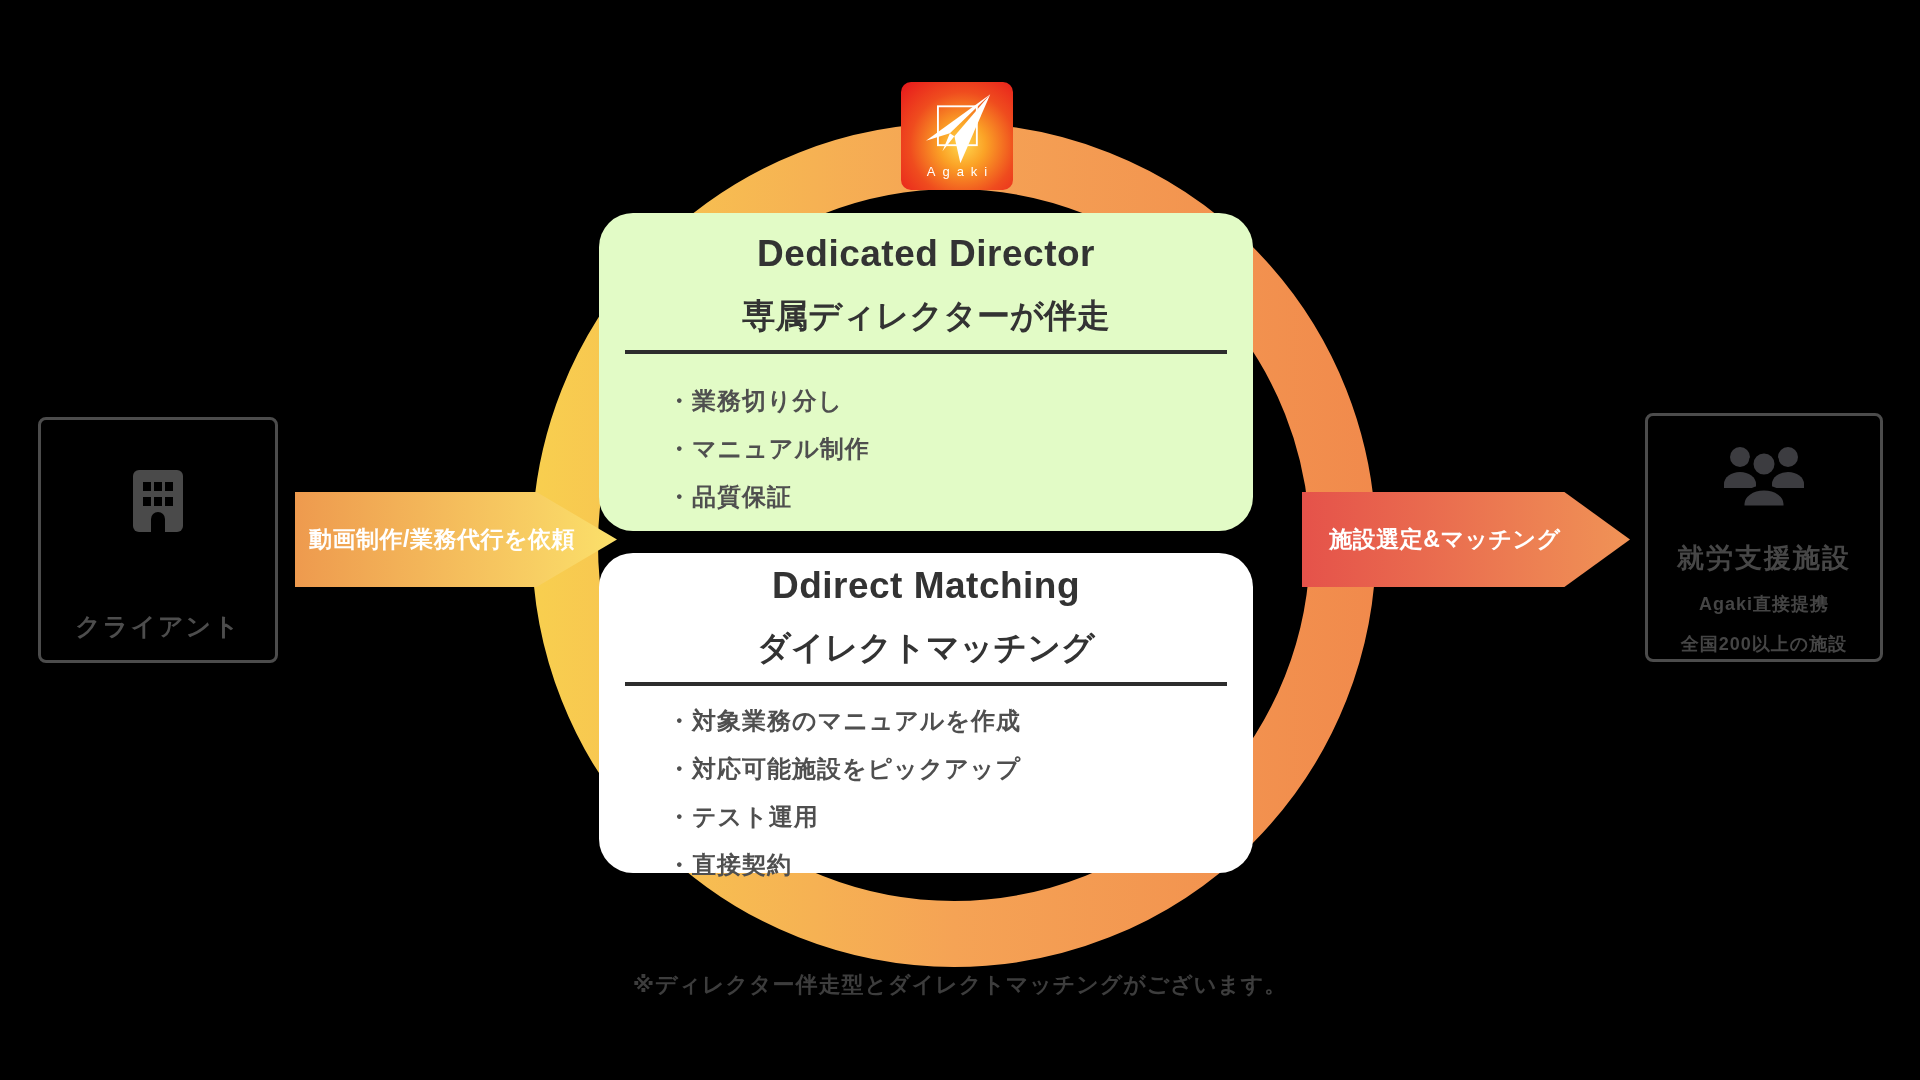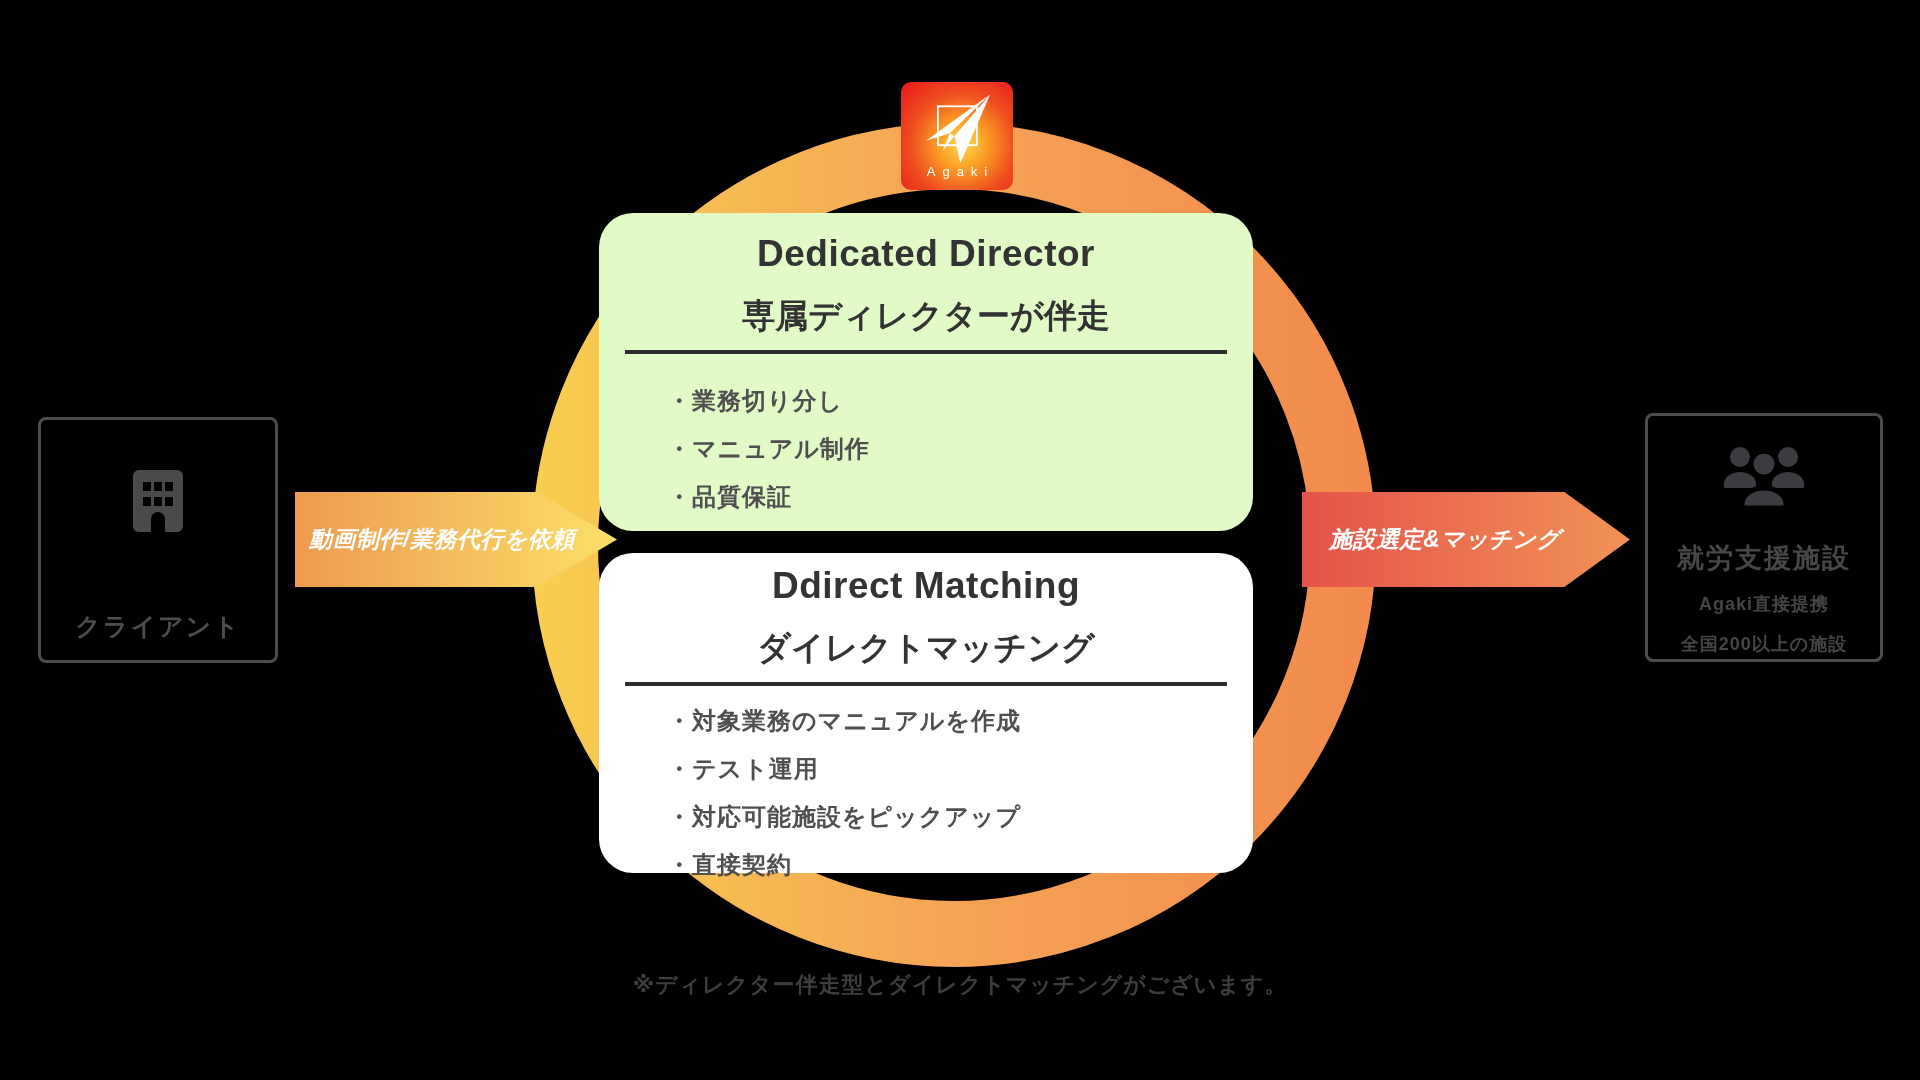--- a/index.html
+++ b/index.html
@@ -34,21 +34,21 @@
         display:flex;flex-direction:column;align-items:center;}
   .card--client{left:38px;top:417px;width:240px;height:246px;gap:38px;}
   .card--facility{left:1645px;top:413px;width:238px;height:249px;}
   .card--client svg{margin-top:50px;}
   .client-label{font-size:25px;font-weight:700;color:#4d4d4d;margin-top:40px;letter-spacing:2px;}
   .card--facility svg{margin-top:28px;}
   .facility-title{font-size:27px;font-weight:700;color:#474747;margin-top:30px;letter-spacing:2px;}
   .facility-sub{font-size:18px;font-weight:700;color:#454545;margin-top:16px;letter-spacing:1px;}
 
   
-  .arrow{position:absolute;top:492px;height:95px;z-index:3;display:flex;align-items:center;justify-content:center;box-sizing:border-box;font-style:italic;}
+  .arrow{position:absolute;top:492px;height:95px;z-index:3;display:flex;align-items:center;justify-content:center;box-sizing:border-box;}
   .arrow-label{color:#fff;font-size:23px;font-weight:700;letter-spacing:.5px;white-space:nowrap;}
   .arrow--request{left:295px;width:322px;padding-right:28px;
         background:linear-gradient(90deg,#ee9a4e 0%,#fbe06a 100%);
         clip-path:polygon(0 0,75% 0,100% 50%,75% 100%,0 100%);}
   .arrow--matching{left:1302px;width:328px;padding-right:42px;
         background:linear-gradient(90deg,#e5524a 0%,#f09356 100%);
         clip-path:polygon(0 0,80% 0,100% 50%,80% 100%,0 100%);}
 
   
   .footnote{position:absolute;left:50%;top:970px;transform:translateX(-50%);
@@ -90,22 +90,22 @@
       <li>・品質保証</li>
     </ul>
   </div>
 
   <div class="box box--peach">
     <div class="box-title">Ddirect Matching</div>
     <div class="box-subtitle">ダイレクトマッチング</div>
     <hr class="box-underline">
     <ul class="box-items">
       <li>・対象業務のマニュアルを作成</li>
+      <li>・対応可能施設をピックアップ</li>
       <li>・テスト運用</li>
-      <li>・対応可能施設をピックアップ</li>
       <li>・直接契約</li>
     </ul>
   </div>
 
   <div class="card card--client">
     <svg width="56" height="62" viewBox="0 0 56 62">
       <rect x="3" y="0" width="50" height="62" rx="6" fill="#4a4a4a"></rect>
       <rect x="13" y="12" width="8" height="9" fill="#000000"></rect>
       <rect x="24" y="12" width="8" height="9" fill="#000000"></rect>
       <rect x="35" y="12" width="8" height="9" fill="#000000"></rect>

